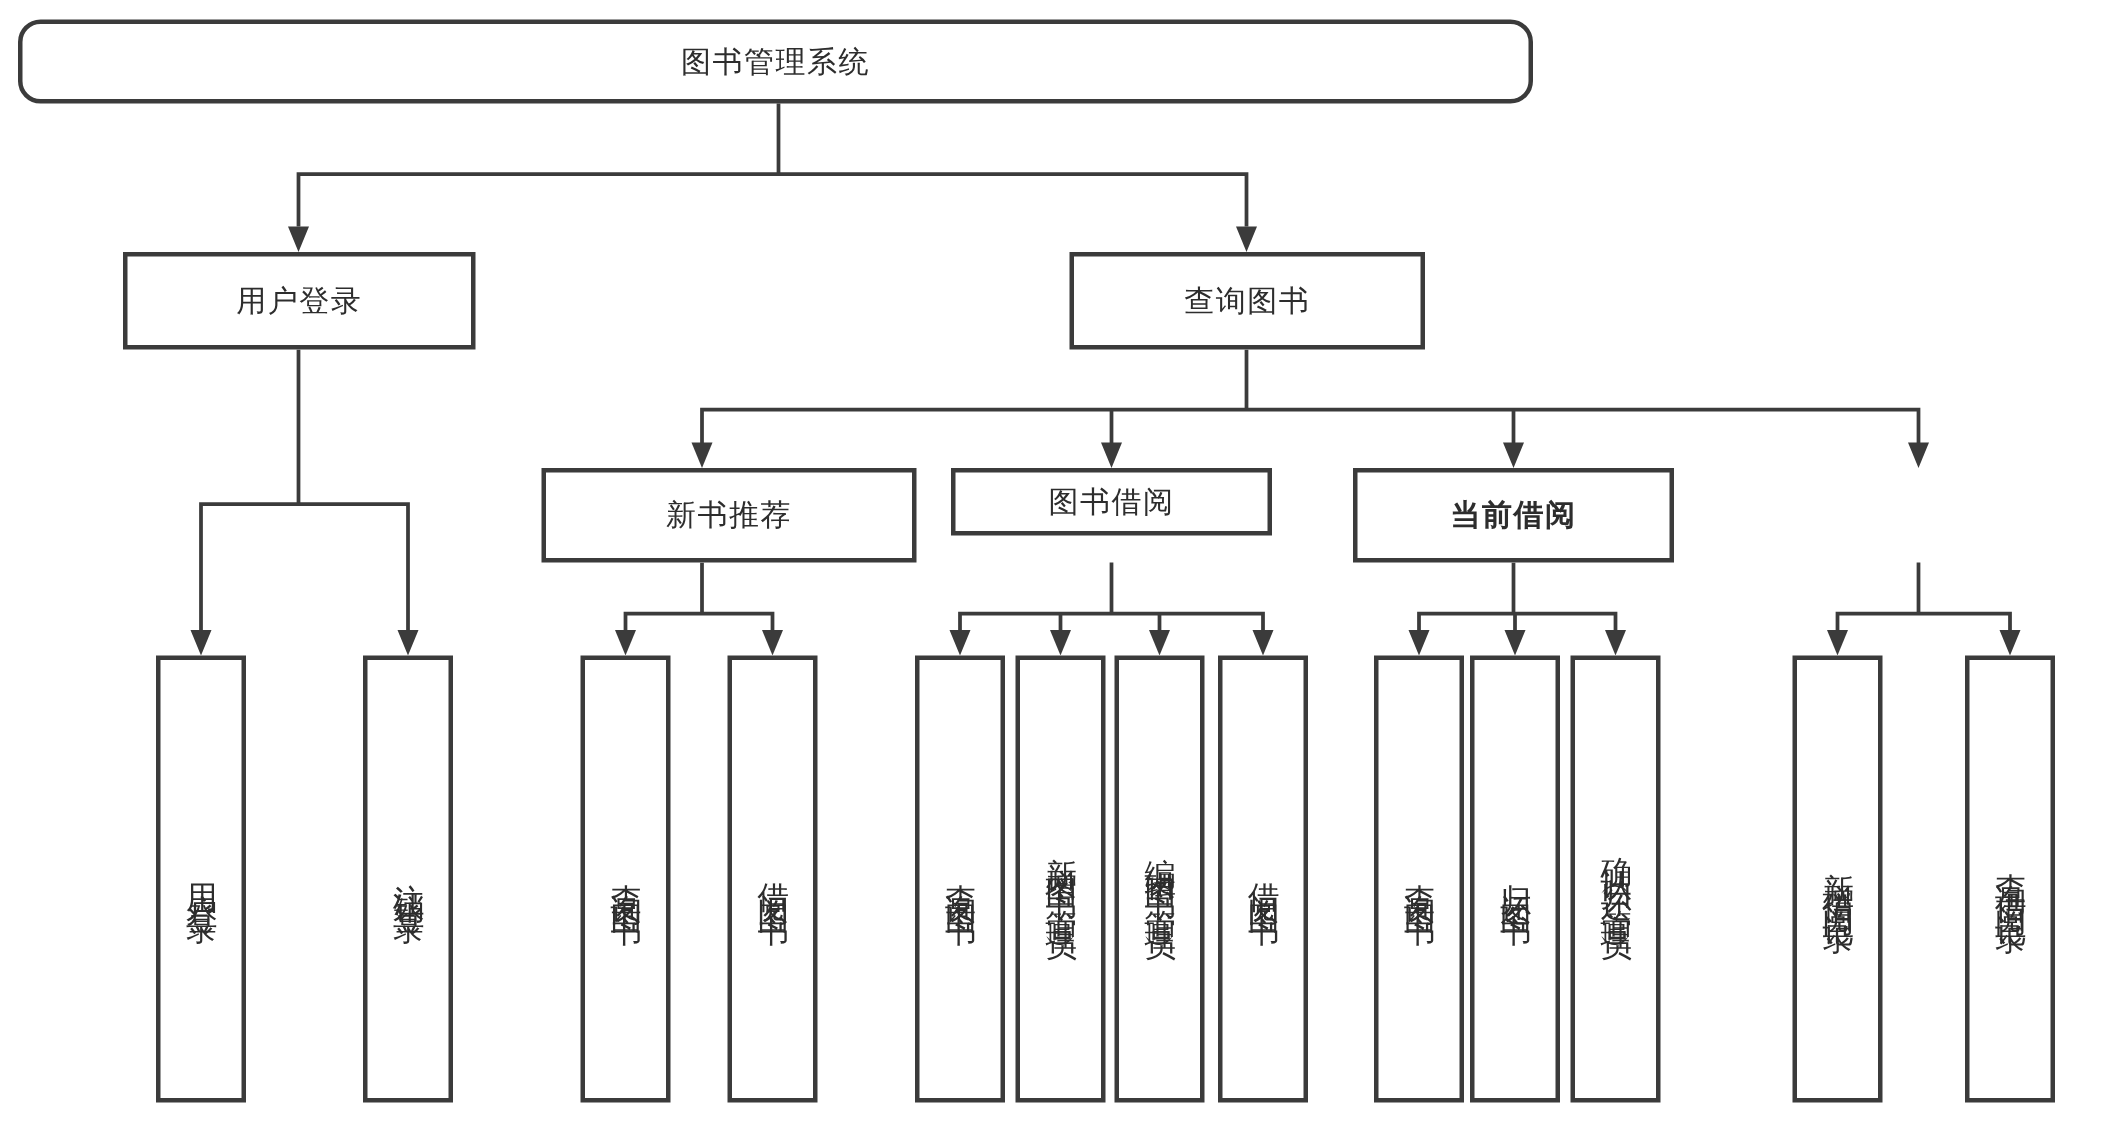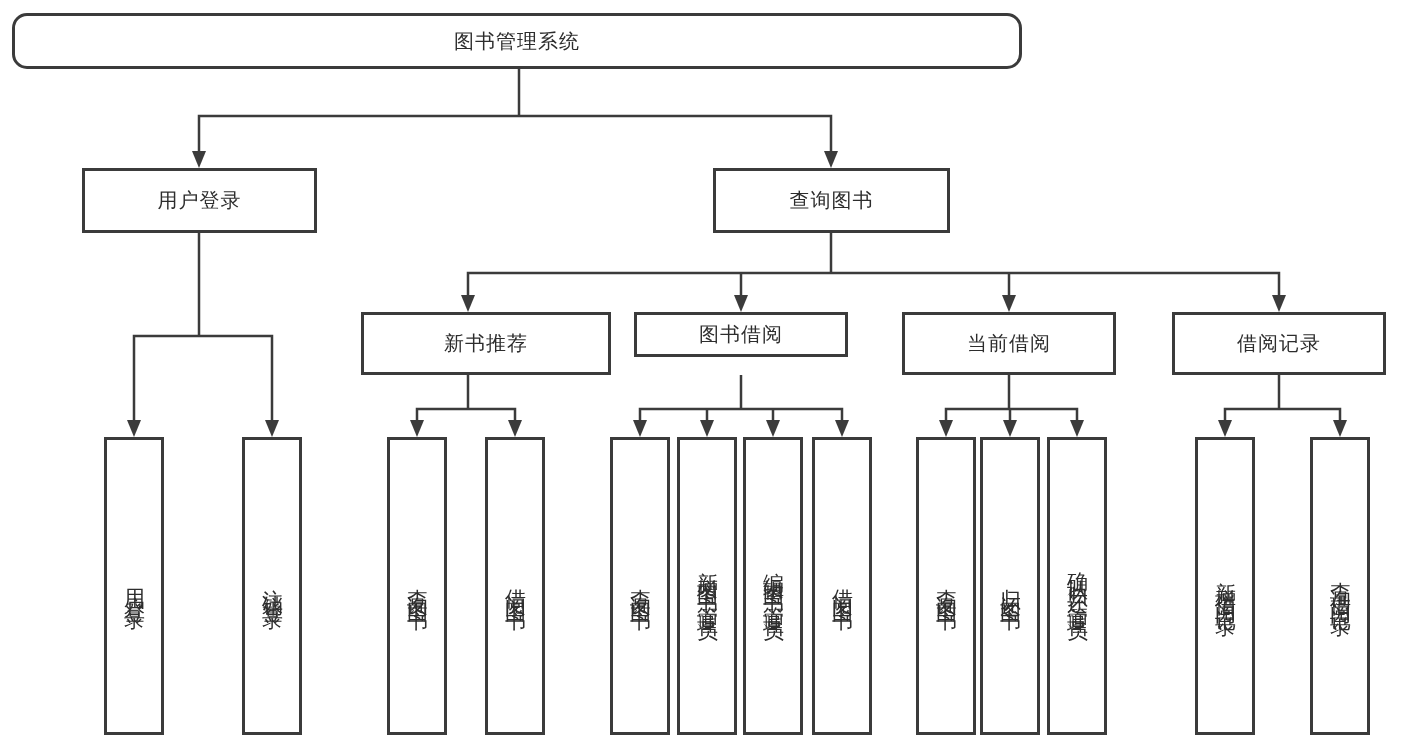--- a/index.html
+++ b/index.html
@@ -150,25 +150,22 @@
   <div class="hbox" style="left:713px;top:168px;width:237px;height:65px;">
     <span>查询图书</span>
   </div>
 
   <div class="hbox" style="left:361px;top:312px;width:250px;height:63px;">
     <span>新书推荐</span>
   </div>
   <div class="hbox" style="left:634px;top:312px;width:214px;height:45px;">
     <span>图书借阅</span>
   </div>
-  <div class="hbox" style="left:902px;top:312px;width:214px;height:63px;">
+  <div class="hbox" style="left:902px;top:312px;width:214px;height:63px;font-weight:bold;">
     <span>当前借阅</span>
-  </div>
-  <div class="hbox" style="left:1172px;top:312px;width:214px;height:63px;">
-    <span>借阅记录</span>
   </div>
 
   <div class="leaf" style="left:104px;">
     <span class="vtext">用户登录</span>
   </div>
   <div class="leaf" style="left:242px;">
     <span class="vtext">注销登录</span>
   </div>
   <div class="leaf" style="left:387px;">
     <span class="vtext">查询图书</span>

